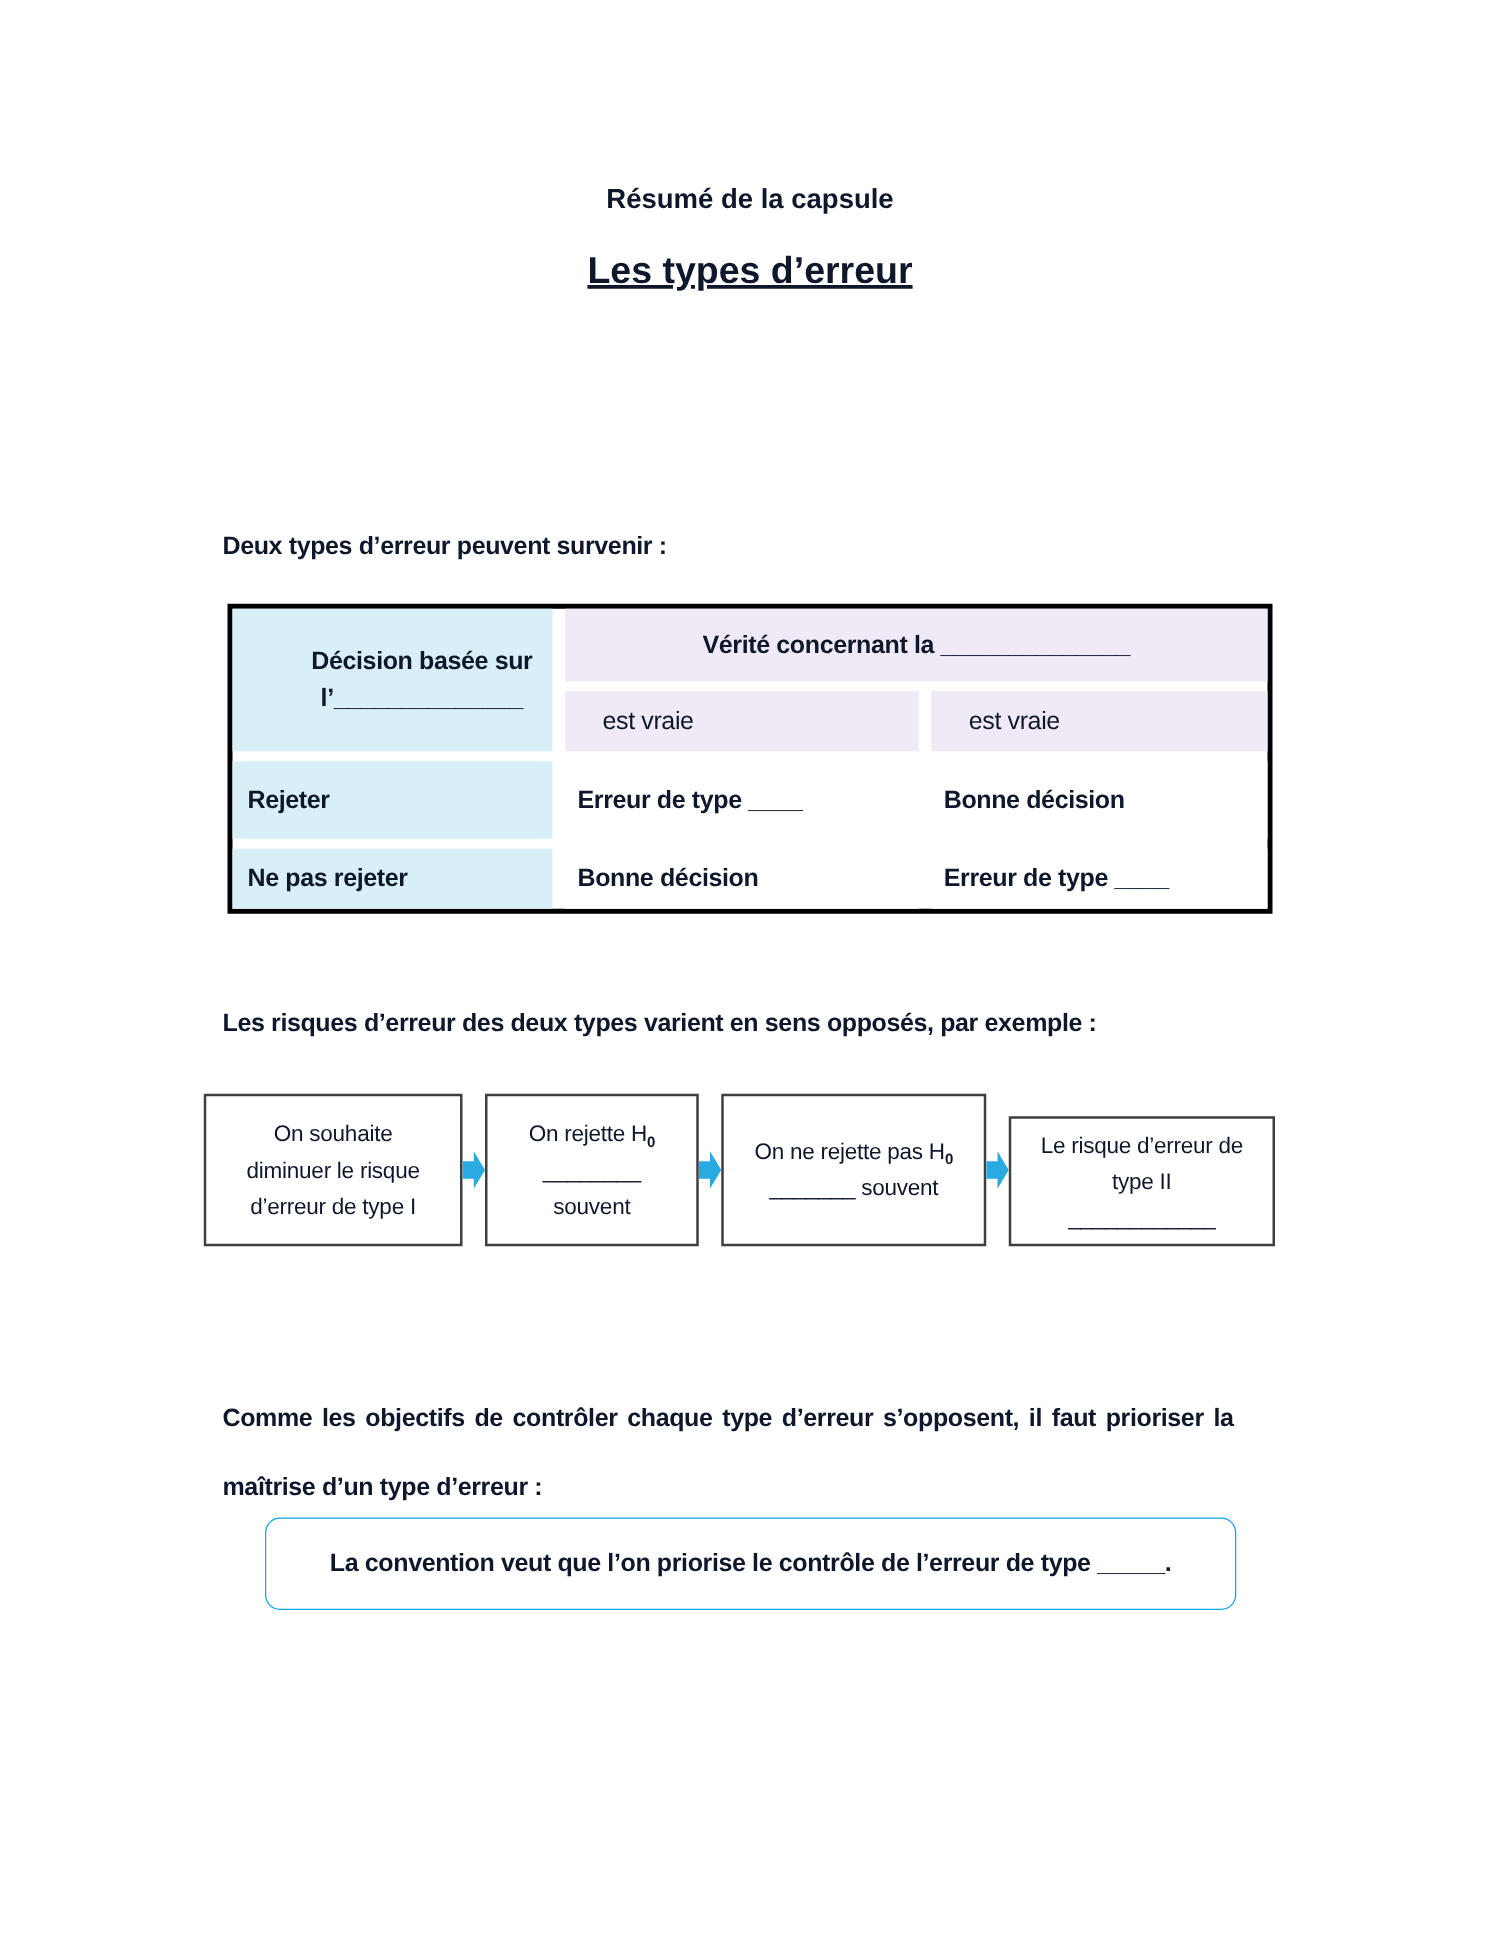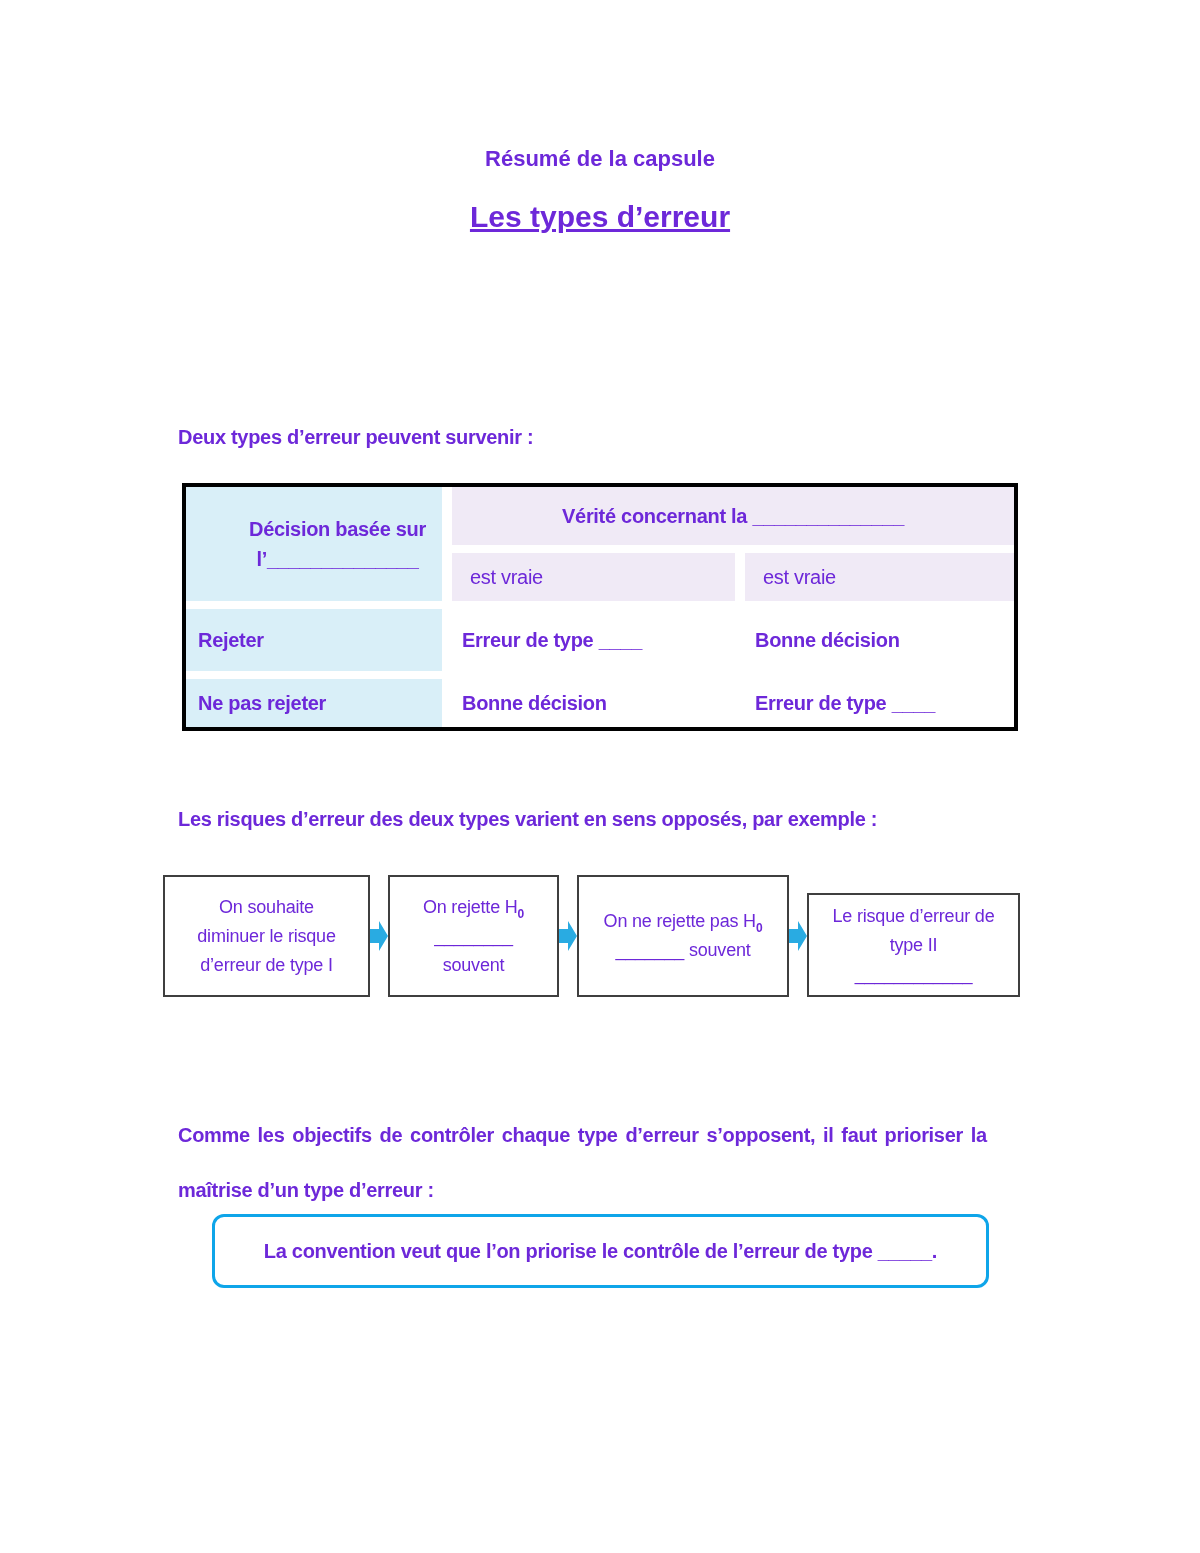--- a/index.html
+++ b/index.html
@@ -1,21 +1,21 @@
 <!DOCTYPE html>
 <html><head>
 <meta charset="utf-8">
 <style>
   html,body{margin:0;padding:0;background:#ffffff;}
   .page{
     position:relative;
     width:1200px;height:1553px;
     background:#ffffff;
     font-family:"Liberation Sans", sans-serif;
-    color:#6d28d9;
+    color:#0f172a;
     overflow:hidden;
   }
   .center-line{position:absolute;left:0;width:100%;text-align:center;font-weight:bold;}
   .subtitle{top:146px;font-size:22px;}
   .title{top:200px;font-size:30px;text-decoration:underline;}
 
   .para{position:absolute;left:178px;width:844px;font-size:20px;font-weight:bold;letter-spacing:-0.3px;}
   .para .line{line-height:54px;white-space:nowrap;}
   .para1{top:295px;}
   .para2{top:424px;line-height:27px;}
@@ -36,21 +36,21 @@
     font-size:20px;letter-spacing:-0.3px;
   }
   .cell{display:flex;align-items:center;}
   .cell-corner{
     grid-column:1;grid-row:1/3;background:#D9EFF8;
     flex-direction:column;justify-content:center;text-align:center;
     font-weight:bold;
   }
   .cell-corner .cl{line-height:30px;margin-left:47px;}
   .cell-span{grid-column:2/4;grid-row:1;background:#F0EAF6;justify-content:center;font-weight:bold;}
-  .cell-sub{background:#F0EAF6;padding-left:18px;font-weight:normal;}
+  .cell-sub{background:#F0EAF6;padding-left:30px;font-weight:normal;}
   .cell-label{background:#D9EFF8;padding-left:12px;font-weight:bold;}
   .cell-data{background:#ffffff;padding-left:10px;font-weight:bold;}
 
   
   .flow{
     position:absolute;top:875px;left:163px;height:122px;
     display:flex;align-items:stretch;
   }
   .fbox{
     border:2px solid #3F3F3F;background:#fff;
@@ -64,21 +64,21 @@
   .fbox3{width:212px;}
   .fbox4{width:213px;margin-top:18px;}
   .farrow{width:18px;display:flex;align-items:center;justify-content:center;}
   .farrow svg{display:block;}
   sub.h0{font-size:12px;line-height:0;font-weight:bold;}
 
   
   .convention{
     position:absolute;top:1214px;left:212px;width:777px;height:74px;
     box-sizing:border-box;
-    border:3px solid #0ea5e9;border-radius:12px;background:#fff;
+    border:1px solid #0ea5e9;border-radius:12px;background:#fff;
     display:flex;align-items:center;justify-content:center;
     font-size:20px;font-weight:bold;letter-spacing:-0.3px;white-space:nowrap;
   }
 </style>
 </head>
 <body>
 
 <div class="page">
 
   <div class="center-line subtitle">Résumé de la capsule</div>

